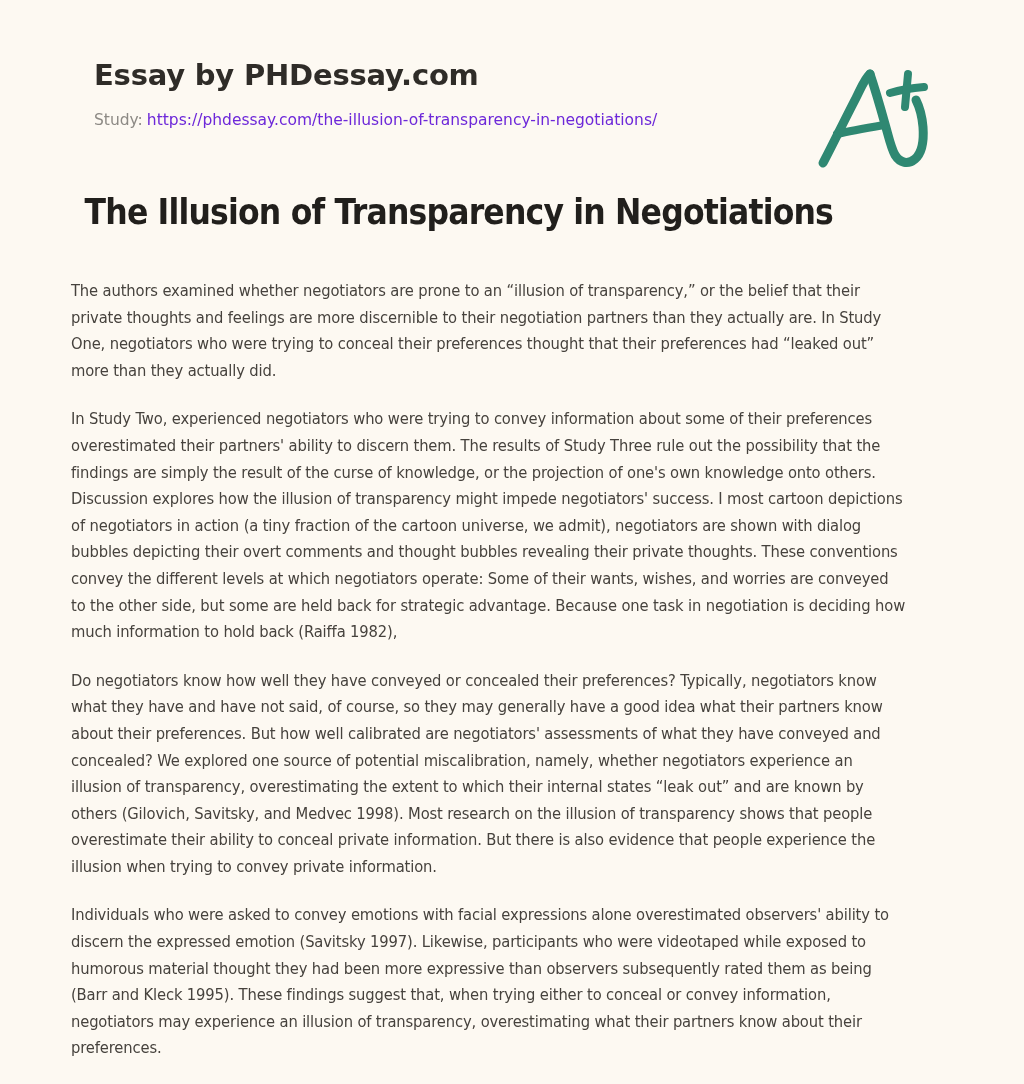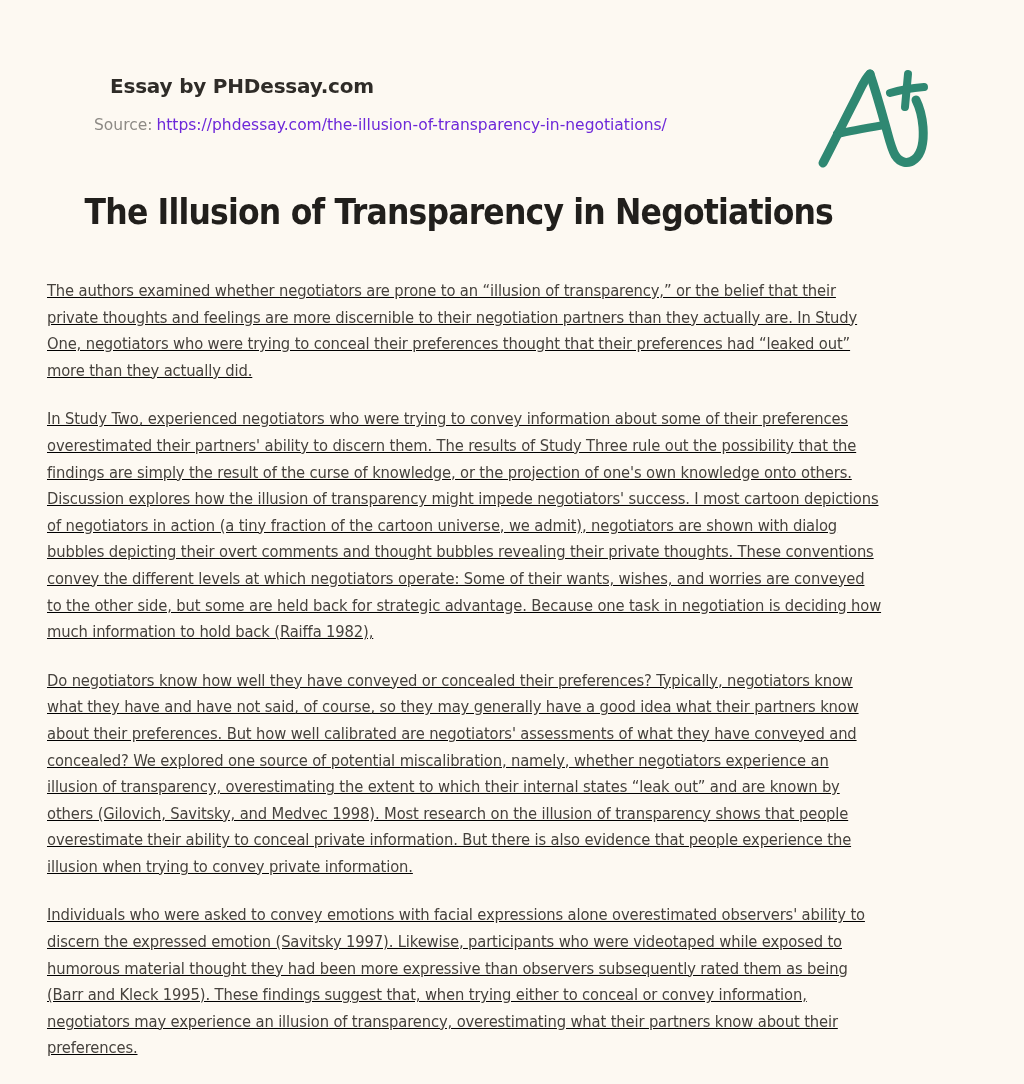--- a/index.html
+++ b/index.html
@@ -34,26 +34,26 @@
 
   .brand-block {
     position: absolute;
     left: 94px;
     top: 58px;
     width: 700px;
   }
 
   .brand-title {
     font-family: "DejaVu Sans", sans-serif;
-    font-size: 20px;
+    font-size: 29px;
     font-weight: 700;
     color: #2f2c28;
     letter-spacing: -0.2px;
     line-height: 1.2;
-    margin: 16px;
+    margin: 0;
   }
 
   .source-line {
     margin-top: 17px;
     font-family: "DejaVu Sans", sans-serif;
     font-size: 15.5px;
     line-height: 1.3;
     white-space: nowrap;
   }
 
@@ -98,24 +98,23 @@
     color: #211f1c;
     letter-spacing: -0.9px;
     line-height: 44px;
     transform: scaleX(0.9);
     transform-origin: left center;
     white-space: nowrap;
   }
 
   .body-copy {
     margin: 0;
-    padding: 44px 94px 0 47px;
+    padding: 44px 94px 0 71px;
     box-sizing: border-box;
     width: 1024px;
-    text-decoration: underline;
   }
 
   .body-copy p {
     margin: 0 0 22px 0;
     font-family: "DejaVu Sans", sans-serif;
     font-size: 15.3px;
     line-height: 26.6px;
     color: #46423d;
     letter-spacing: -0.15px;
     text-align: left;
@@ -132,21 +131,21 @@
 <body>
 
 <div class="page">
 
   <div class="header">
 
     <div class="brand-block">
       <div class="brand-title">Essay by PHDessay.com</div>
 
       <div class="source-line">
-        <span class="source-label">Source:</span><a class="source-link" href="#">https://phdessay.com/the-illusion-of-transparency-in-negotiations/</a>
+        <span class="source-label">Study:</span><a class="source-link" href="#">https://phdessay.com/the-illusion-of-transparency-in-negotiations/</a>
       </div>
     </div>
 
     <div class="logo">
       <svg viewBox="0 0 128 110" xmlns="http://www.w3.org/2000/svg" fill="none" stroke="#2f8872" stroke-linecap="round" stroke-linejoin="round">
 
         <path d="M11 101 C 20 84, 33 57, 44 36 C 49 26, 53 16, 58 12" stroke-width="9"></path>
 
         <path d="M58 12 C 62 24, 68 44, 73 62 C 77 76, 79 86, 83 93
                  C 88 101, 96 103, 103 97 C 110 91, 112 79, 111 65

